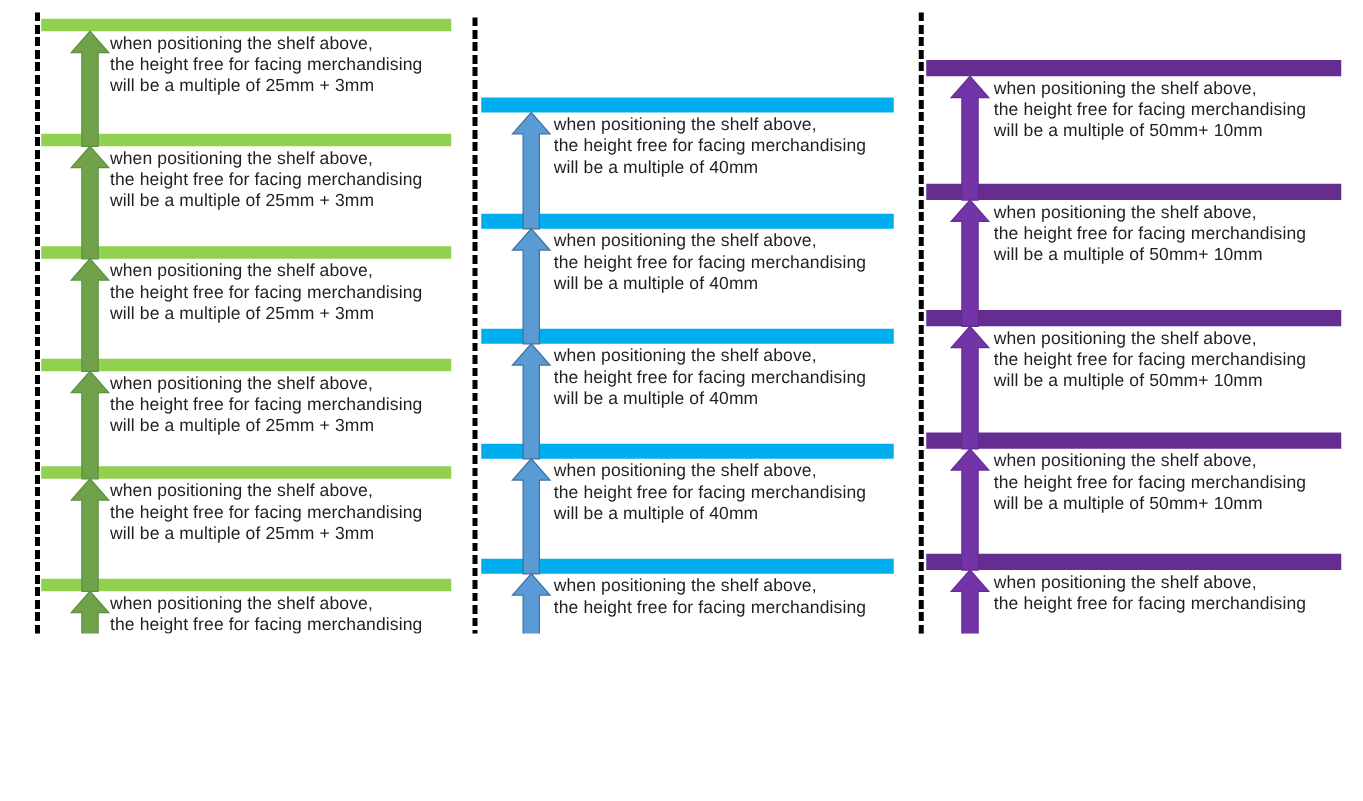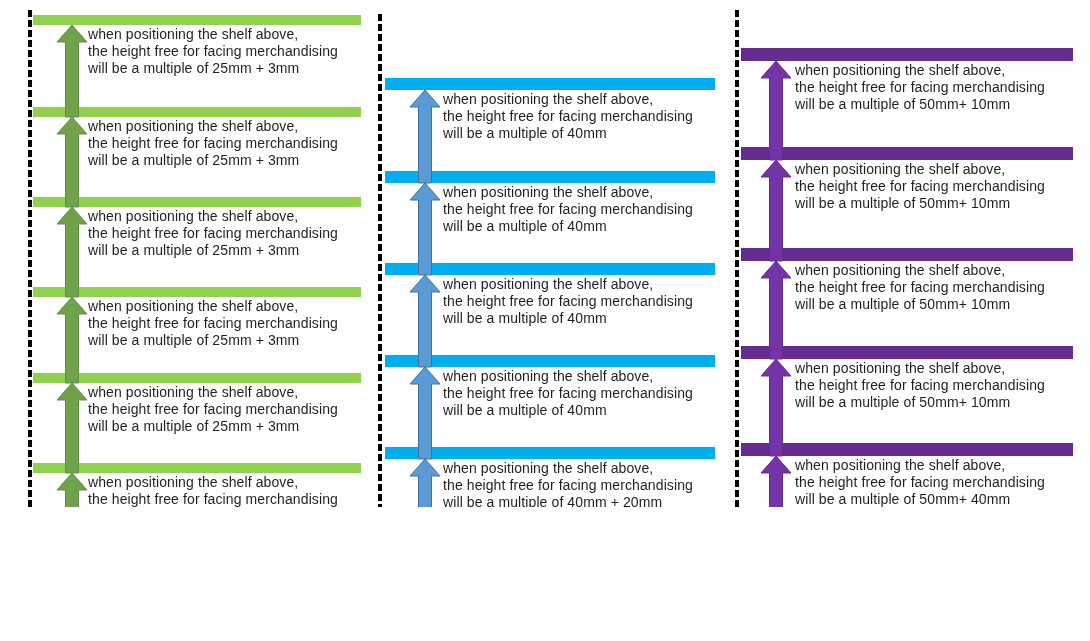--- a/index.html
+++ b/index.html
@@ -114,21 +114,20 @@
       <div class="annotation-line">when positioning the shelf above,</div>
       <div class="annotation-line">the height free for facing merchandising</div>
       <div class="annotation-line">will be a multiple of 40mm</div>
     </div>
     <svg class="arrow-svg" width="30" height="88" viewBox="0 0 30 88" style="left: 410px; top: 459px;">
       <polygon points="15,0 30,17 21.5,17 21.5,88 8.5,88 8.5,17 0,17" fill="#5B9BD5" stroke="#41719C" stroke-width="1"></polygon>
     </svg>
     <div class="textblock" style="left: 443px; top: 460px;">
       <div class="annotation-line">when positioning the shelf above,</div>
       <div class="annotation-line">the height free for facing merchandising</div>
-      <div class="annotation-line">will be a multiple of 40mm + 20mm</div>
     </div>
     <div class="column-label" style="left: 547px; top: 606px;">TN9</div>
     <div class="dashed-line" style="left: 735px; top: 10px; height: 589px;"></div>
     <div class="shelf-bar" style="left: 741px; top: 48px; width: 332px; height: 13px; background: rgb(102, 45, 145);"></div>
     <div class="shelf-bar" style="left: 741px; top: 147px; width: 332px; height: 13px; background: rgb(102, 45, 145);"></div>
     <div class="shelf-bar" style="left: 741px; top: 248px; width: 332px; height: 13px; background: rgb(102, 45, 145);"></div>
     <div class="shelf-bar" style="left: 741px; top: 346px; width: 332px; height: 13px; background: rgb(102, 45, 145);"></div>
     <div class="shelf-bar" style="left: 741px; top: 443px; width: 332px; height: 13px; background: rgb(102, 45, 145);"></div>
     <div class="base-shelf" style="left: 738px; top: 550px; width: 335px; height: 49px; background: rgb(102, 45, 145);"></div>
     <svg class="arrow-svg" width="30" height="99" viewBox="0 0 30 99" style="left: 761px; top: 61px;">
@@ -162,16 +161,15 @@
       <div class="annotation-line">when positioning the shelf above,</div>
       <div class="annotation-line">the height free for facing merchandising</div>
       <div class="annotation-line">will be a multiple of 50mm+ 10mm</div>
     </div>
     <svg class="arrow-svg" width="30" height="94" viewBox="0 0 30 94" style="left: 761px; top: 456px;">
       <polygon points="15,0 30,17 21.5,17 21.5,94 8.5,94 8.5,17 0,17" fill="#7334A8" stroke="#662D91" stroke-width="1"></polygon>
     </svg>
     <div class="textblock" style="left: 795px; top: 457px;">
       <div class="annotation-line">when positioning the shelf above,</div>
       <div class="annotation-line">the height free for facing merchandising</div>
-      <div class="annotation-line">will be a multiple of 50mm+ 40mm</div>
     </div>
     <div class="column-label" style="left: 913px; top: 632px;">S50</div>
   </div>
 
 </body></html>

